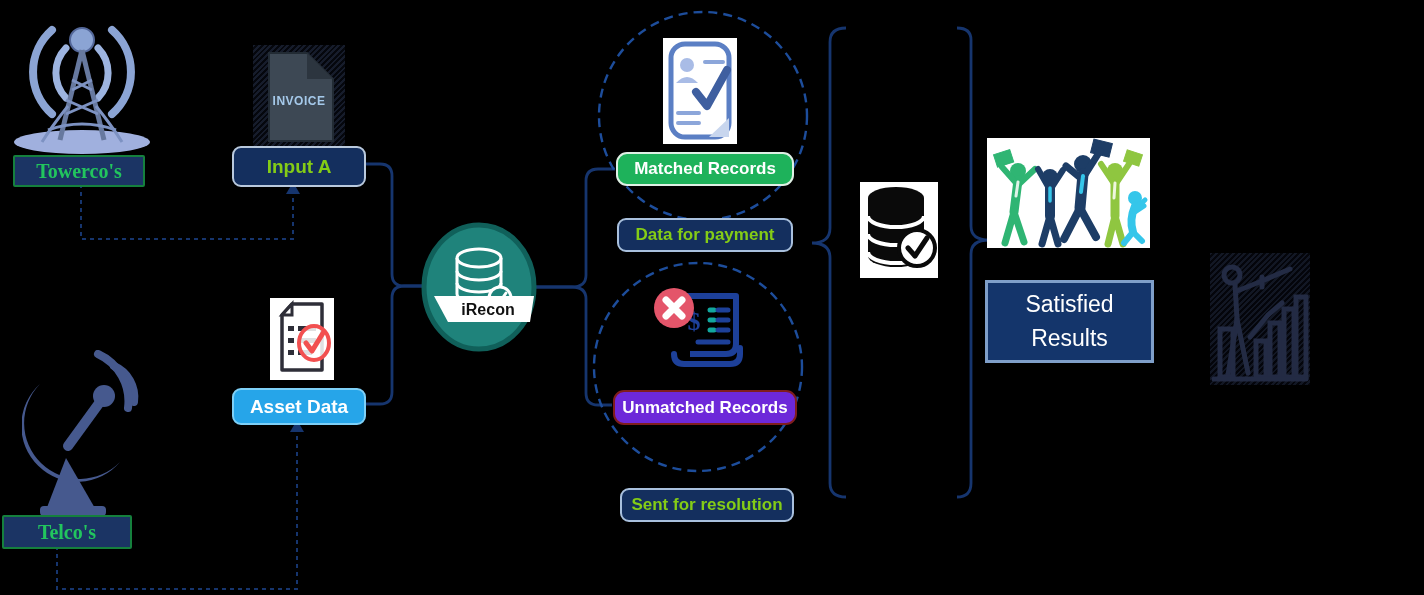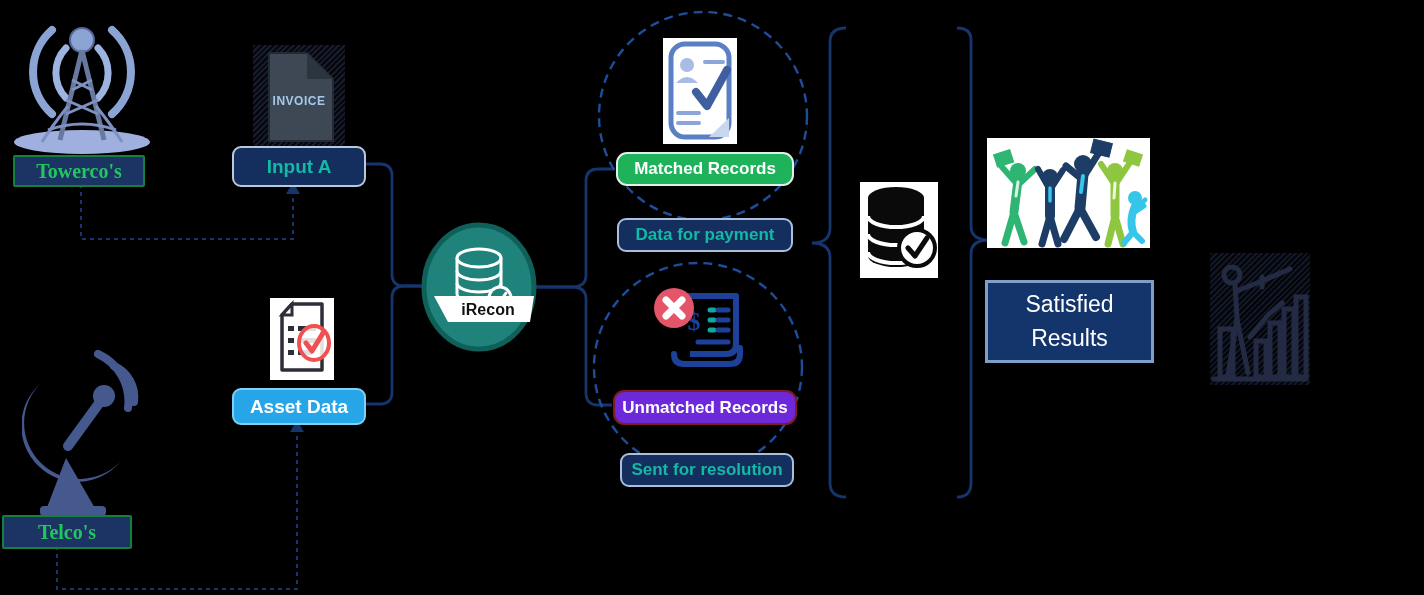--- a/index.html
+++ b/index.html
@@ -1,20 +1,20 @@
 <!DOCTYPE html>
 <html><head>
 <meta charset="utf-8">
 <style>
   html,body{margin:0;padding:0;background:#000;}
   #canvas{position:relative;width:1424px;height:595px;background:#000;overflow:hidden;
           font-family:"Liberation Sans",sans-serif;}
   .abs{position:absolute;}
   .flex{display:flex;align-items:center;justify-content:center;}
-  .navy-box{background:#142f5e;border:2px solid #b9c9dd;border-radius:9px;color:#14b8a6;
+  .navy-box{background:#142f5e;border:2px solid #b9c9dd;border-radius:9px;color:#84cc16;
             font-weight:bold;text-align:center;}
   .serif-box{background:#1b3464;border:2px solid #15803d;border-radius:2px;color:#22c55e;
              font-weight:bold;font-family:"Liberation Serif",serif;}
   .pill{border-radius:11px;color:#fff;font-weight:bold;text-align:center;}
   .hatch{background-image:repeating-linear-gradient(135deg,#161c2b 0 2px,#05070d 2px 4px);}
   .white-card{background:#fff;}
   svg{display:block;}
 </style>
 </head>
 <body>
@@ -168,21 +168,21 @@
     </g>
   </svg>
   <svg class="abs" style="left:652px;top:286px;" width="44" height="44" viewBox="0 0 44 44">
     <circle cx="22" cy="22" r="20" fill="#e4556a"></circle>
     <path d="M14,14 L30,30 M30,14 L14,30" stroke="#fff" stroke-width="7" stroke-linecap="round"></path>
   </svg>
   <div class="abs pill flex" style="left:613px;top:390px;width:180px;height:31px;font-size:17px;
        background:#6d28d9;border:2px solid #7f1d1d;">
     <span>Unmatched Records</span>
   </div>
-  <div class="abs navy-box flex" style="left:620px;top:453px;width:170px;height:30px;font-size:17px;border-color:#a9c0dd;">
+  <div class="abs navy-box flex" style="left:620px;top:488px;width:170px;height:30px;font-size:17px;border-color:#a9c0dd;">
     <span>Sent for resolution</span>
   </div>
 
   <div class="abs white-card" style="left:860px;top:182px;width:78px;height:96px;">
     <svg width="78" height="96" viewBox="0 0 78 96">
       <ellipse cx="36" cy="16" rx="28" ry="11" fill="#0a0a0a"></ellipse>
       <path d="M8,16 L8,74 A28,11 0 0,0 64,74 L64,16" fill="#0a0a0a"></path>
       <path d="M8,34 A28,11 0 0,0 64,34" fill="none" stroke="#fff" stroke-width="4"></path>
       <path d="M8,52 A28,11 0 0,0 64,52" fill="none" stroke="#fff" stroke-width="4"></path>
       <path d="M8,70 A28,11 0 0,0 64,70" fill="none" stroke="#fff" stroke-width="4"></path>

